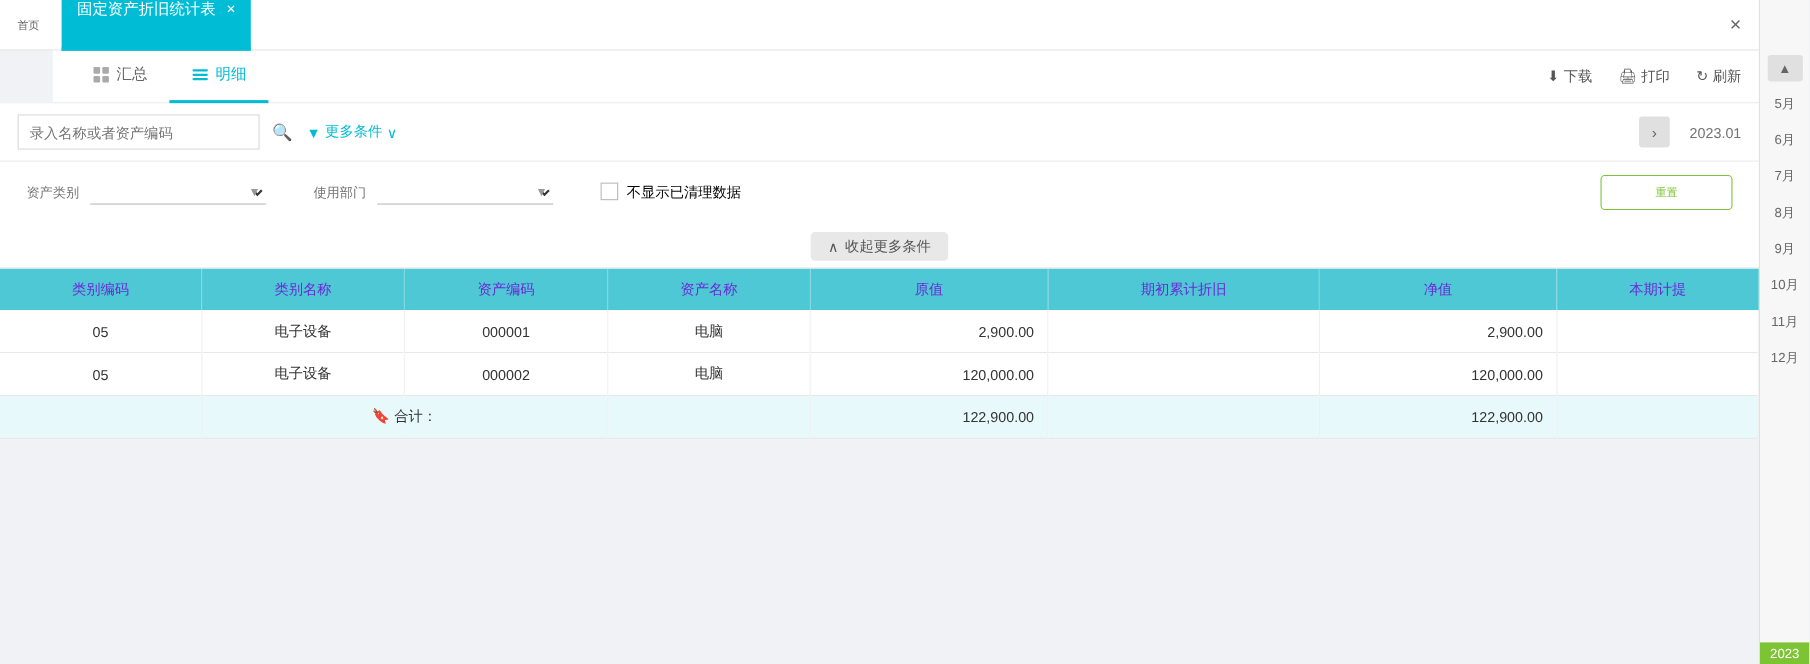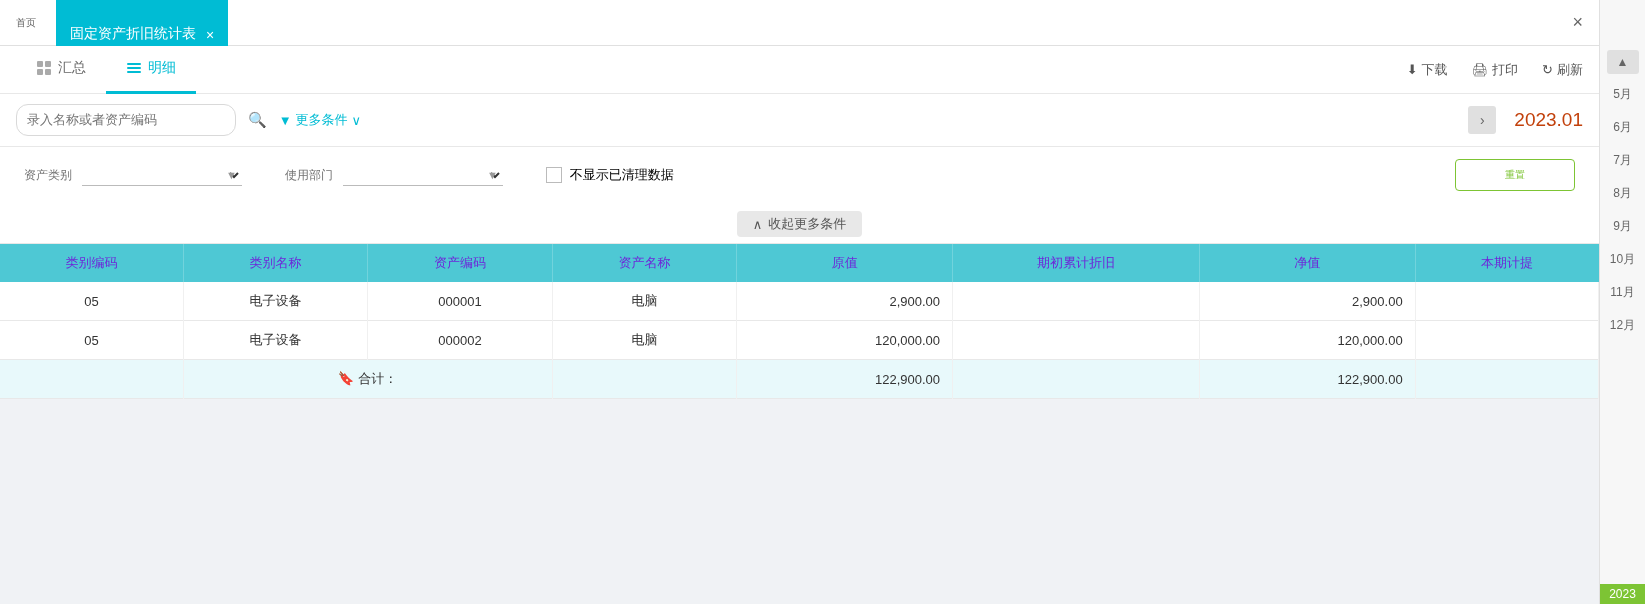--- a/index.html
+++ b/index.html
@@ -11,21 +11,21 @@
       background: #fff;
       border-bottom: 1px solid #e0e0e0;
       height: 46px;
       padding: 0 16px;
       gap: 20px;
     }
     .nav-home {
       color: #666; font-size: 10px; cursor: pointer;
     }
     .nav-tab {
-      display: flex; align-items: flex-end; gap: 6px;
+      display: flex; align-items: flex-start; gap: 6px;
       background: #00bcd4;
       color: #fff;
       padding: 0 14px;
       height: 46px;
       font-size: 14px;
       border-bottom: 3px solid #00bcd4;
       cursor: pointer;
       position: relative;
     }
     .nav-tab .close-btn {
@@ -39,20 +39,21 @@
     }
 
     
     .sub-tabs {
       display: flex; align-items: center;
       background: #fff;
       border-bottom: 1px solid #e8e8e8;
       height: 48px;
       padding: 0 16px;
       gap: 0;
+      margin-left: 48px;
     }
     .sub-tab {
       display: flex; align-items: center; gap: 6px;
       padding: 0 20px;
       height: 48px;
       cursor: pointer;
       color: #666;
       font-size: 14px;
       border-bottom: 3px solid transparent;
     }
@@ -71,46 +72,45 @@
 
     
     .search-bar {
       background: #fff;
       padding: 10px 16px;
       display: flex; align-items: center; gap: 12px;
       border-bottom: 1px solid #e8e8e8;
     }
     .search-input {
       border: 1px solid #d9d9d9;
-      border-radius: 12px;
+      border-radius: 0;
       padding: 4px 10px;
       font-size: 13px;
       color: #999;
       width: 220px;
       height: 32px;
       outline: none;
-      font-family: Liberation Serif, serif;
     }
     .search-icon-btn {
       color: #666; cursor: pointer; font-size: 15px;
     }
     .filter-btn {
       display: flex; align-items: center; gap: 4px;
       color: #00bcd4; cursor: pointer; font-size: 13px;
     }
     .nav-arrow {
       margin-left: auto;
       width: 28px; height: 28px;
       background: #e0e0e0;
       border-radius: 3px;
       display: flex; align-items: center; justify-content: center;
       cursor: pointer; color: #666; font-size: 14px;
     }
     .date-label {
-      color: #c2410c; font-size: 19px; margin-left: 6px;
+      color: #737373; font-size: 13px; margin-left: 6px;
     }
 
     
     .filter-area {
       background: #fff;
       padding: 12px 24px 0 24px;
       border-bottom: 1px solid #e8e8e8;
     }
     .filter-row {
       display: flex; align-items: center; gap: 48px;
@@ -130,21 +130,21 @@
       font-size: 13px;
       color: #333;
       padding: 2px 4px;
       outline: none;
       cursor: pointer;
     }
     .dropdown-arrow {
       color: #999; font-size: 11px; margin-left: -16px;
     }
     .checkbox-field {
-      display: flex; align-items: center; gap: 8px;
+      display: flex; align-items: flex-start; gap: 8px;
     }
     .checkbox-box {
       width: 16px; height: 16px;
       border: 1px solid #bbb;
       background: #fff;
       display: flex; align-items: center; justify-content: center;
     }
     .filter-actions {
       margin-left: auto;
       display: flex; flex-direction: column; gap: 8px;

